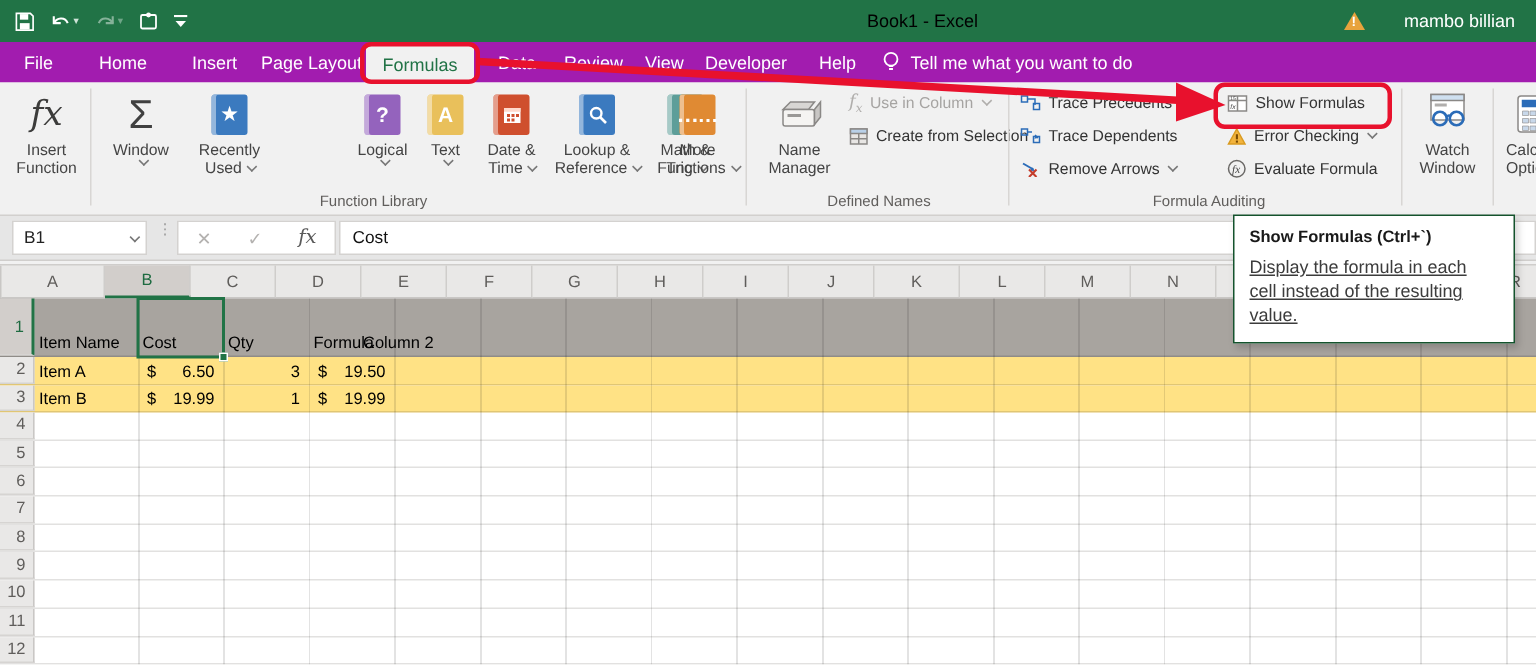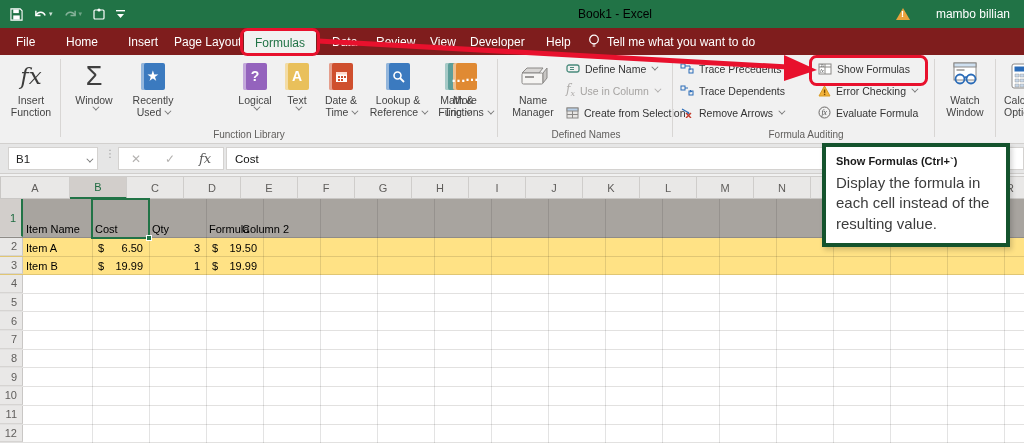--- a/index.html
+++ b/index.html
@@ -10,21 +10,21 @@
   .titlebar { position:absolute; left:0; top:0; width:1024px; height:28px; background:#217346; color:#fff; }
   .qat { position:absolute; left:10px; top:0; height:28px; display:flex; align-items:center; gap:10px; }
   .qat-btn { display:flex; align-items:center; color:#fff; }
   .qat-btn svg { display:block; }
   .qat-chev { font-size:7px; color:#cfe3d8; margin-left:1px; }
   .dim { opacity:.45; }
   .doc-title { position:absolute; left:578px; top:0; height:28px; display:flex; align-items:center; font-size:12px; color:#000000; }
   .account { position:absolute; right:14px; top:0; height:28px; display:flex; align-items:center; gap:26px; font-size:12px; color:#fff; }
 
   
-  .tabsrow { position:absolute; left:0; top:28px; width:1024px; height:27px; background:#7f1d1d;text-decoration:underline; }
+  .tabsrow { position:absolute; left:0; top:28px; width:1024px; height:27px; background:#a21caf;text-decoration:underline; }
   .tab { position:absolute; top:0; height:27px; display:flex; align-items:center; justify-content:center; color:#fff; font-size:12px; padding:0 10px; }
   .tab.active { background:#f1f1f1; color:#217346; top:2px; height:25px; }
   .tellme { position:absolute; top:0; height:27px; display:flex; align-items:center; gap:7px; color:#fff; font-size:12px; left:588px; }
 
   
   .ribbon { position:absolute; left:0; top:55px; width:1024px; height:89px; background:#f1f1f1; border-bottom:1px solid #d2d0ce; }
   .rgroup { position:absolute; top:0; height:88px; }
   .glabel { position:absolute; bottom:3px; left:0; right:0; text-align:center; font-size:10px; color:#605e5c; white-space:nowrap; }
   .gsep { position:absolute; top:4px; height:78px; width:1px; background:#d8d6d4; }
   .bigbtn { position:absolute; top:3px; display:flex; flex-direction:column; align-items:center; }
@@ -63,23 +63,23 @@
   .row1 { height:39px; background:#a8a49f; border-bottom:1px solid #8f8c88; }
   .rowy { height:18.5px; background:#ffe285; border-bottom:1px solid rgba(0,0,0,.12); }
   .rowe { height:18.7px; border-bottom:1px solid #e2e1e0; }
   .celltxt { position:absolute; bottom:2px; font-size:11px; color:#000; white-space:nowrap; }
   .acct { display:flex; justify-content:space-between; padding:0 6px; }
   .vgrid { position:absolute; left:92px; top:23px; right:0; bottom:0; background:repeating-linear-gradient(to right, rgba(0,0,0,.11) 0 1px, transparent 1px 57px); pointer-events:none; }
   .selbox { position:absolute; left:91px; top:22px; width:59px; height:41px; border:2px solid #217346; z-index:4; }
   .selbox .handle { position:absolute; right:-4px; bottom:-4px; width:6px; height:6px; background:#217346; border:1px solid #fff; }
 
   
-  .tooltip { position:absolute; left:822px; top:143px; width:188px; z-index:6; background:#fff; border:4px solid #14532d; box-shadow:2px 3px 5px rgba(0,0,0,.18); padding:8px 10px 9px 10px; }
+  .tooltip { position:absolute; left:822px; top:143px; width:188px; z-index:6; background:#fff; border:1px solid #14532d; box-shadow:2px 3px 5px rgba(0,0,0,.18); padding:8px 10px 9px 10px; }
   .tt-title { font-size:11px; font-weight:bold; color:#191919; margin-bottom:6px; }
-  .tt-body { font-size:15px; color:#3c3c3c; line-height:1.35; }
+  .tt-body { font-size:12px; color:#3c3c3c; line-height:1.35;text-decoration:underline; }
 
   .annot { position:absolute; left:0; top:0; z-index:9; pointer-events:none; }
   .warn-tri { width:0; height:0; border-left:7px solid transparent; border-right:7px solid transparent; border-bottom:12px solid #e8a33d; position:relative; }
   .warn-tri:after { content:"!"; position:absolute; left:-2px; top:1px; font-size:9px; font-weight:bold; color:#fff; }
 </style>
 </head>
 <body>
 
 <div class="titlebar">
   <div class="qat">
@@ -302,28 +302,20 @@
           </svg>
       </div>
       <div class="blbl">
           <span>Name</span>
         </div>
       <div class="blbl">
           <span>Manager</span>
         </div>
     </div>
     <div class="smallcol" style="left:64px">
-      <div class="smallbtn">
-        <svg width="14" height="11" viewBox="0 0 14 11">
-            <rect x="1" y="2" width="12" height="7" rx="2" fill="none" stroke="#4a8b7c" stroke-width="1.3"></rect>
-            <path d="M4 4.5h4 M4 6.5h4" stroke="#4a8b7c"></path>
-          </svg>
-        <span>Define Name</span>
-          <span class="chev"></span>
-      </div>
       <div class="smallbtn disabled">
         <span style="font-family:'DejaVu Serif',serif;font-style:italic;color:#b0aeac;font-size:12px">f<sub style="font-size:8px">x</sub></span>
         <span>Use in Column</span>
           <span class="chev" style="border-color:#b0aeac"></span>
       </div>
       <div class="smallbtn">
         <svg width="13" height="12" viewBox="0 0 13 12">
             <rect x="1" y="1" width="11" height="10" fill="#e8e6e4" stroke="#8a8886"></rect>
             <rect x="1" y="1" width="11" height="3" fill="#b9d0e8" stroke="#8a8886"></rect>
             <path d="M6.5 4v7 M1 7.5h11" stroke="#8a8886"></path>

